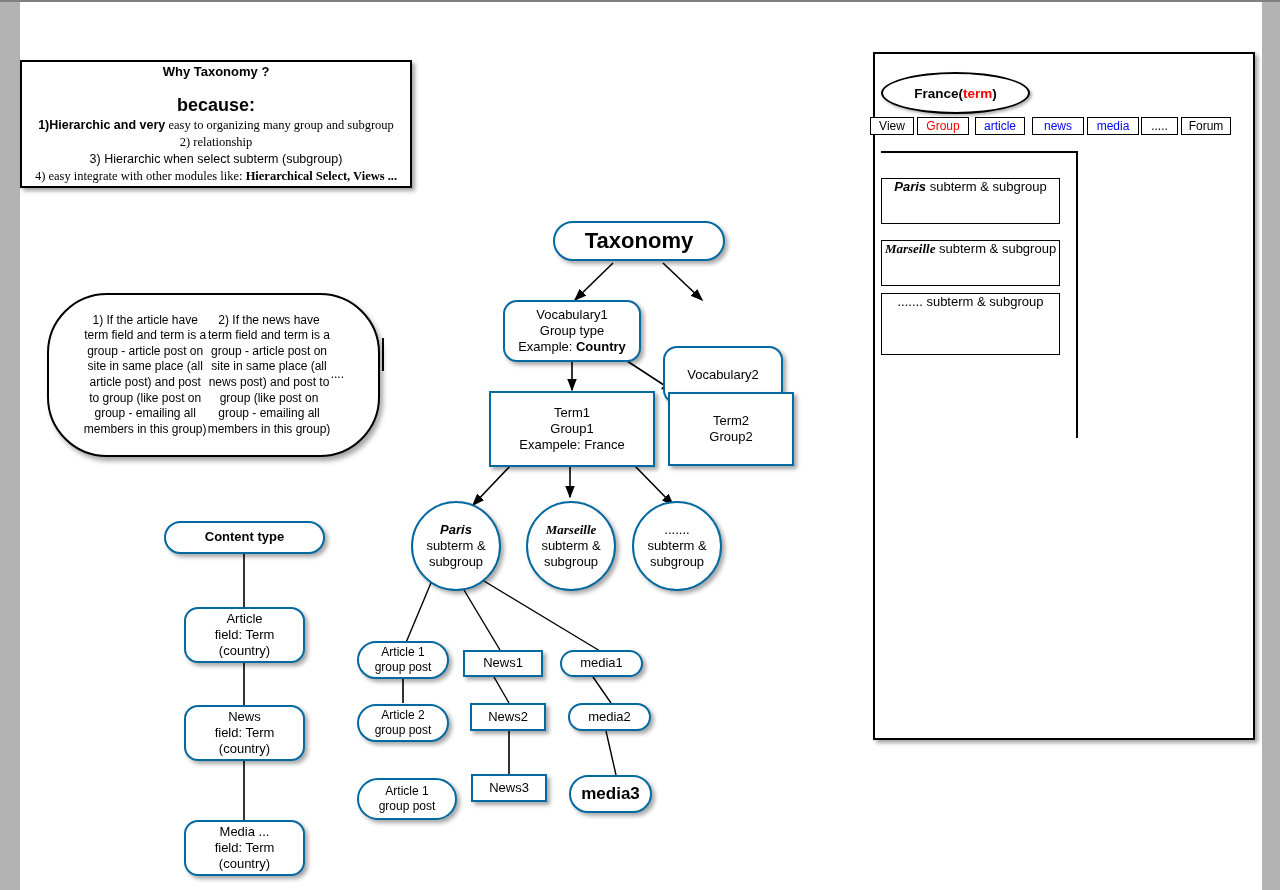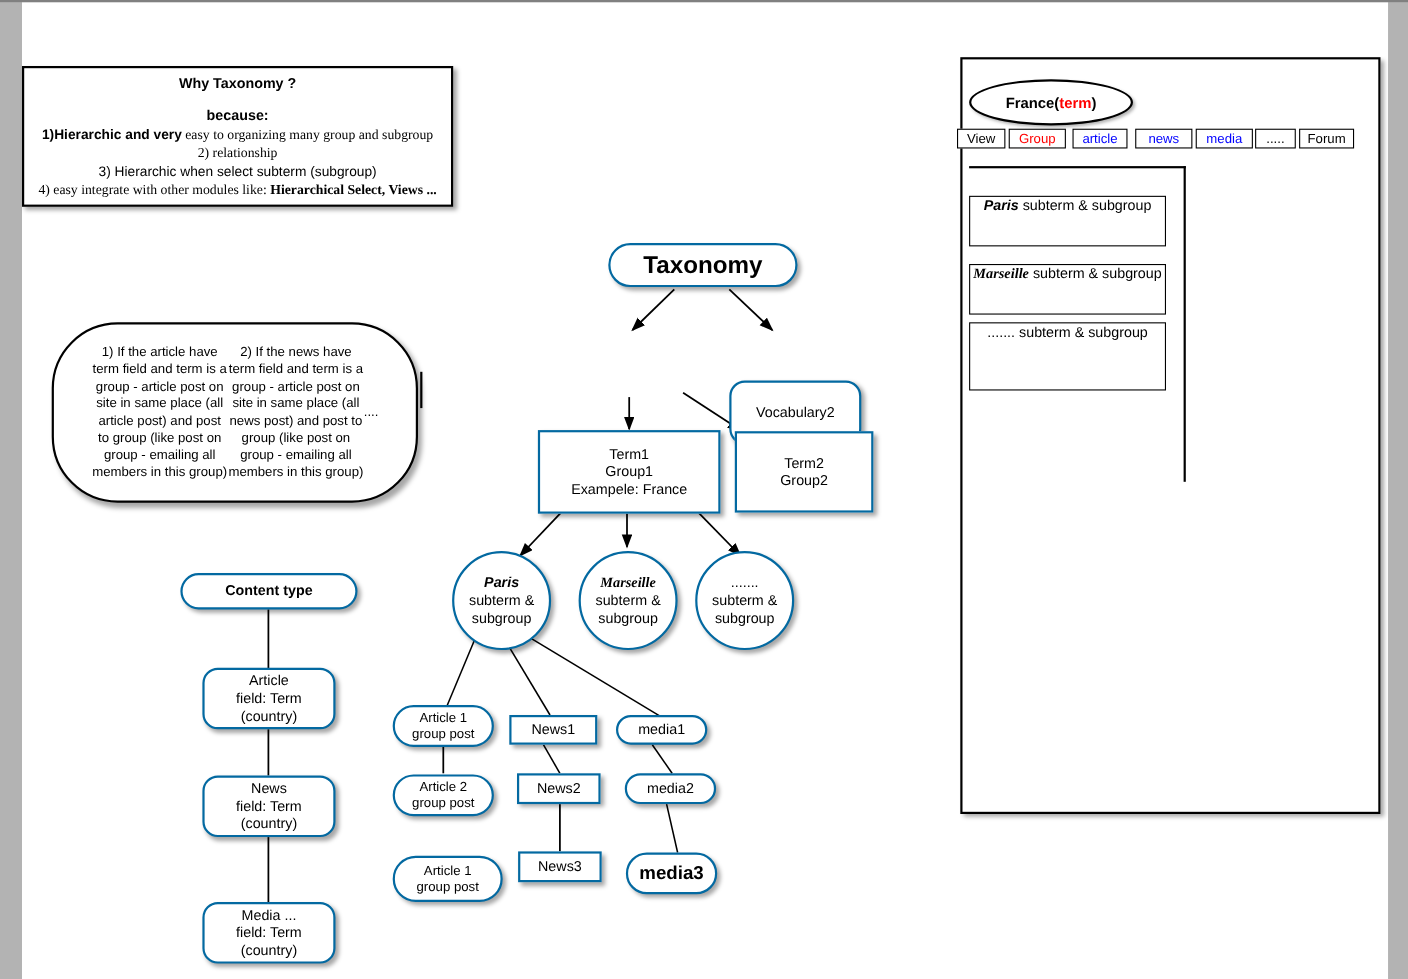--- a/index.html
+++ b/index.html
@@ -80,21 +80,21 @@
     box-sizing: border-box;
     display: flex;
     flex-direction: column;
     align-items: center;
     justify-content: center;
     text-align: center;
     font-size: 12.5px;
     line-height: 1.35;
   }
   #why-box .title { font-weight: bold; font-size: 13px; margin-bottom: 12px; }
-  #why-box .because { font-weight: bold; font-size: 13px; }
+  #why-box .because { font-weight: bold; font-size: 18px; }
   .serif { font-family: "Liberation Serif", serif; }
   .b { font-weight: bold; }
 
   
   #callout {
     position: absolute;
     left: 47px; top: 293px;
     width: 333px; height: 164px;
     background: #fff;
     border: 2px solid #000;
@@ -243,20 +243,29 @@
     <p>1) If the article have term field and term is a group - article post on site in same place (all article post) and post to group (like post on group - emailing all members in this group)</p>
     <div class="gap"></div>
     <p>2) If the news have term field and term is a group - article post on site in same place (all news post) and post to group (like post on group - emailing all members in this group)</p>
     <p>....</p>
   </div>
 
   <div class="node pill" style="left:553px; top:221px; width:172px; height:40px; font-size:22px; font-weight:bold;">
     <span>Taxonomy</span>
   </div>
 
+  <div class="node round" style="left:503px; top:300px; width:138px; height:62px;">
+    <div class="boxtext">
+      <div>Vocabulary1</div>
+      <div>Group type</div>
+      <div>
+        <span>Example: </span><span class="b">Country</span>
+      </div>
+    </div>
+  </div>
 
   <div class="node round" style="left:663px; top:302px; width:120px; height:58px;margin-top:44px;">
     <span>Vocabulary2</span>
   </div>
 
   <div class="node rect" style="left:489px; top:391px; width:166px; height:76px;">
     <div class="boxtext">
       <div>Term1</div>
       <div>Group1</div>
       <div>Exampele: France</div>

